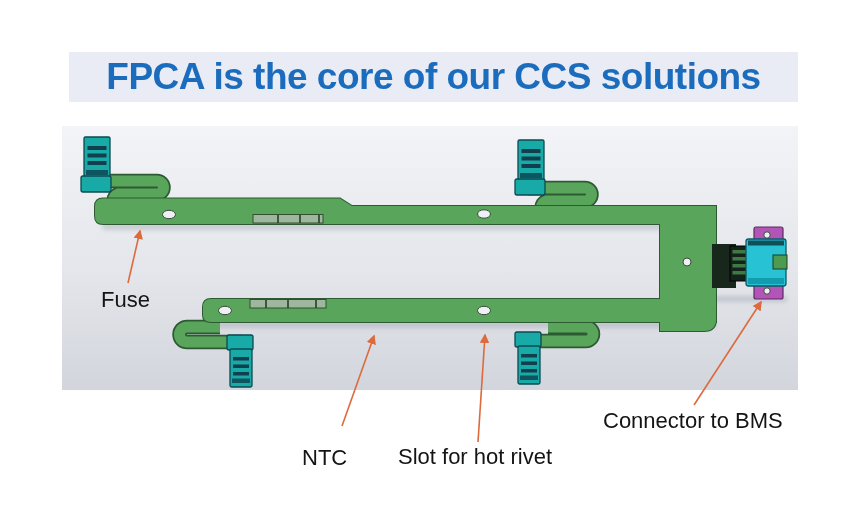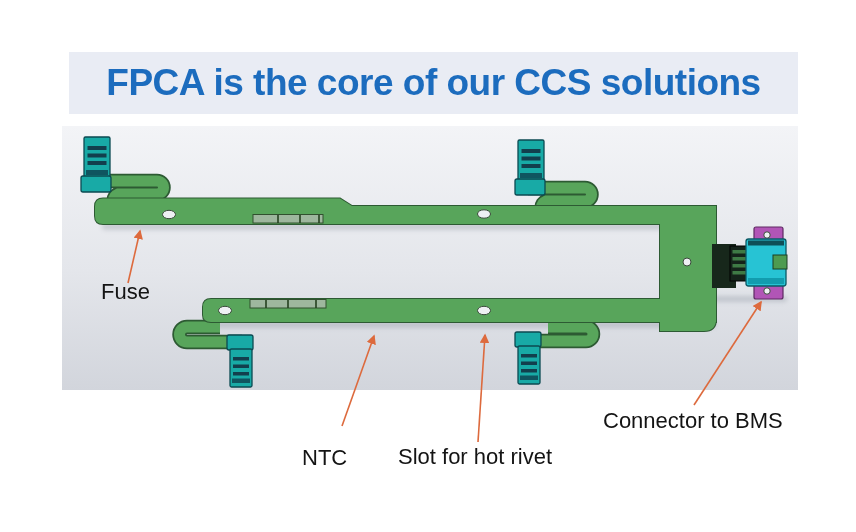--- a/index.html
+++ b/index.html
@@ -1,21 +1,21 @@
 <!DOCTYPE html>
 <html style="--title-text: #1c6cbe; --title-bg: #e9ecf4; --board-green: #58a55b; --board-edge: #2d5a33; --connector-teal: #18aaa6; --connector-cyan: #27c3d4; --tab-purple: #b155b6; --leader-orange: #dd6a3d; --render-bg-top: #f3f4f7; --render-bg-bottom: #d2d5dc;"><head>
 <meta charset="utf-8">
 <style>
   html,body{margin:0;padding:0;background:#ffffff;}
   .slide{
     position:relative;width:856px;height:532px;background:#ffffff;overflow:hidden;
     font-family:"Liberation Sans", sans-serif;
   }
   .title-banner{
-    position:absolute;left:69px;top:52px;width:729px;height:62px;
+    position:absolute;left:69px;top:52px;width:729px;height:50px;
     background:var(--title-bg,#e9ecf4);
     display:flex;align-items:center;justify-content:center;
   }
   .title-banner span{
     color:var(--title-text,#1c6cbe);
     font-size:37px;font-weight:bold;letter-spacing:-0.5px;white-space:nowrap;
   }
   .render-bg{
     position:absolute;left:62px;top:126px;width:736px;height:264px;
     background:linear-gradient(180deg,var(--render-bg-top,#f3f4f7) 0%,#e4e6eb 55%,var(--render-bg-bottom,#d2d5dc) 100%);
@@ -163,18 +163,18 @@
     </g>
 
     <g>
       <path class="leader" d="M 128 283 L 140 231" marker-end="url(#arrow)"></path>
       <path class="leader" d="M 342 426 L 374 336" marker-end="url(#arrow)"></path>
       <path class="leader" d="M 478 442 L 485 335" marker-end="url(#arrow)"></path>
       <path class="leader" d="M 694 405 L 761 302" marker-end="url(#arrow)"></path>
     </g>
   </svg>
 
-  <div class="cad-label" style="left:101px;top:280px;">Fuse</div>
+  <div class="cad-label" style="left:101px;top:288px;">Fuse</div>
   <div class="cad-label" style="left:302px;top:430px;margin-top:16px;">NTC</div>
   <div class="cad-label" style="left:398px;top:445px;">Slot for hot rivet</div>
   <div class="cad-label" style="left:603px;top:409px;">Connector to BMS</div>
 
 </div>
 
 </body></html>

